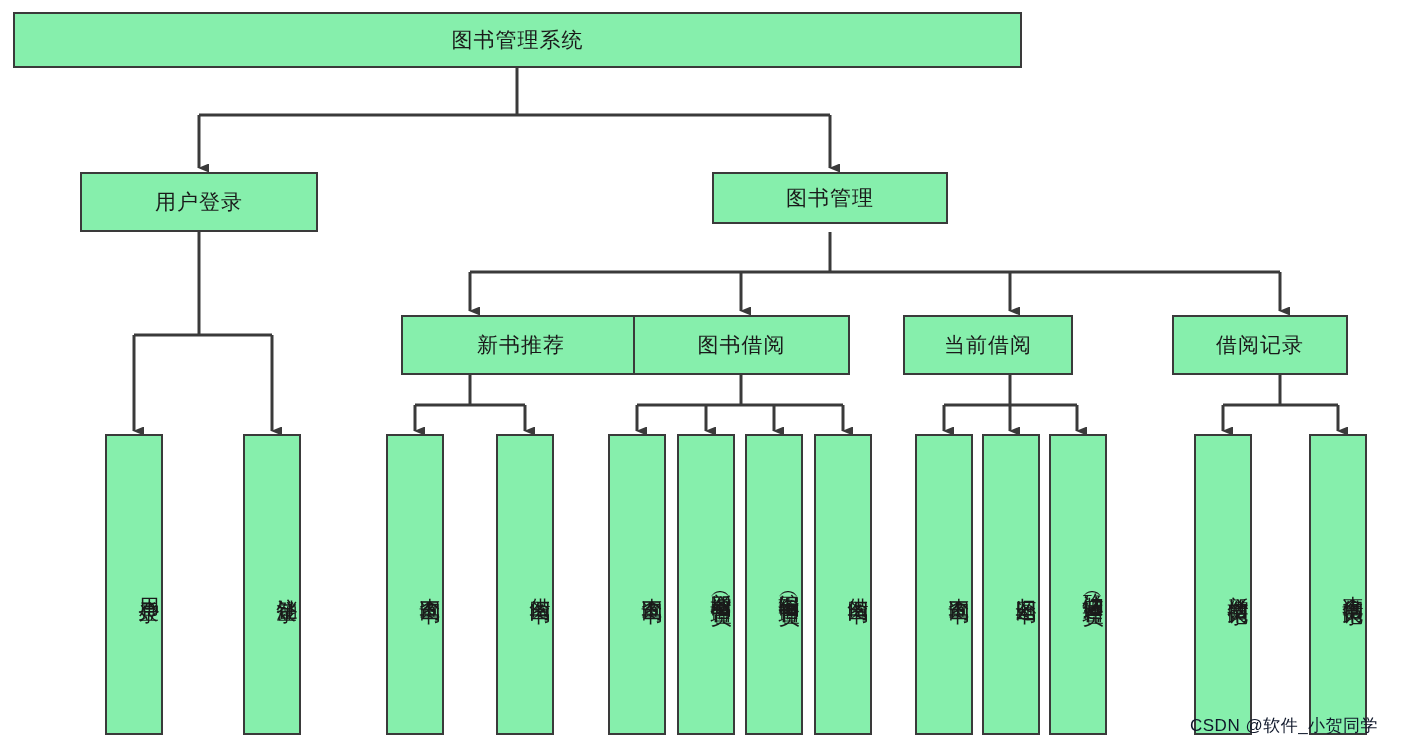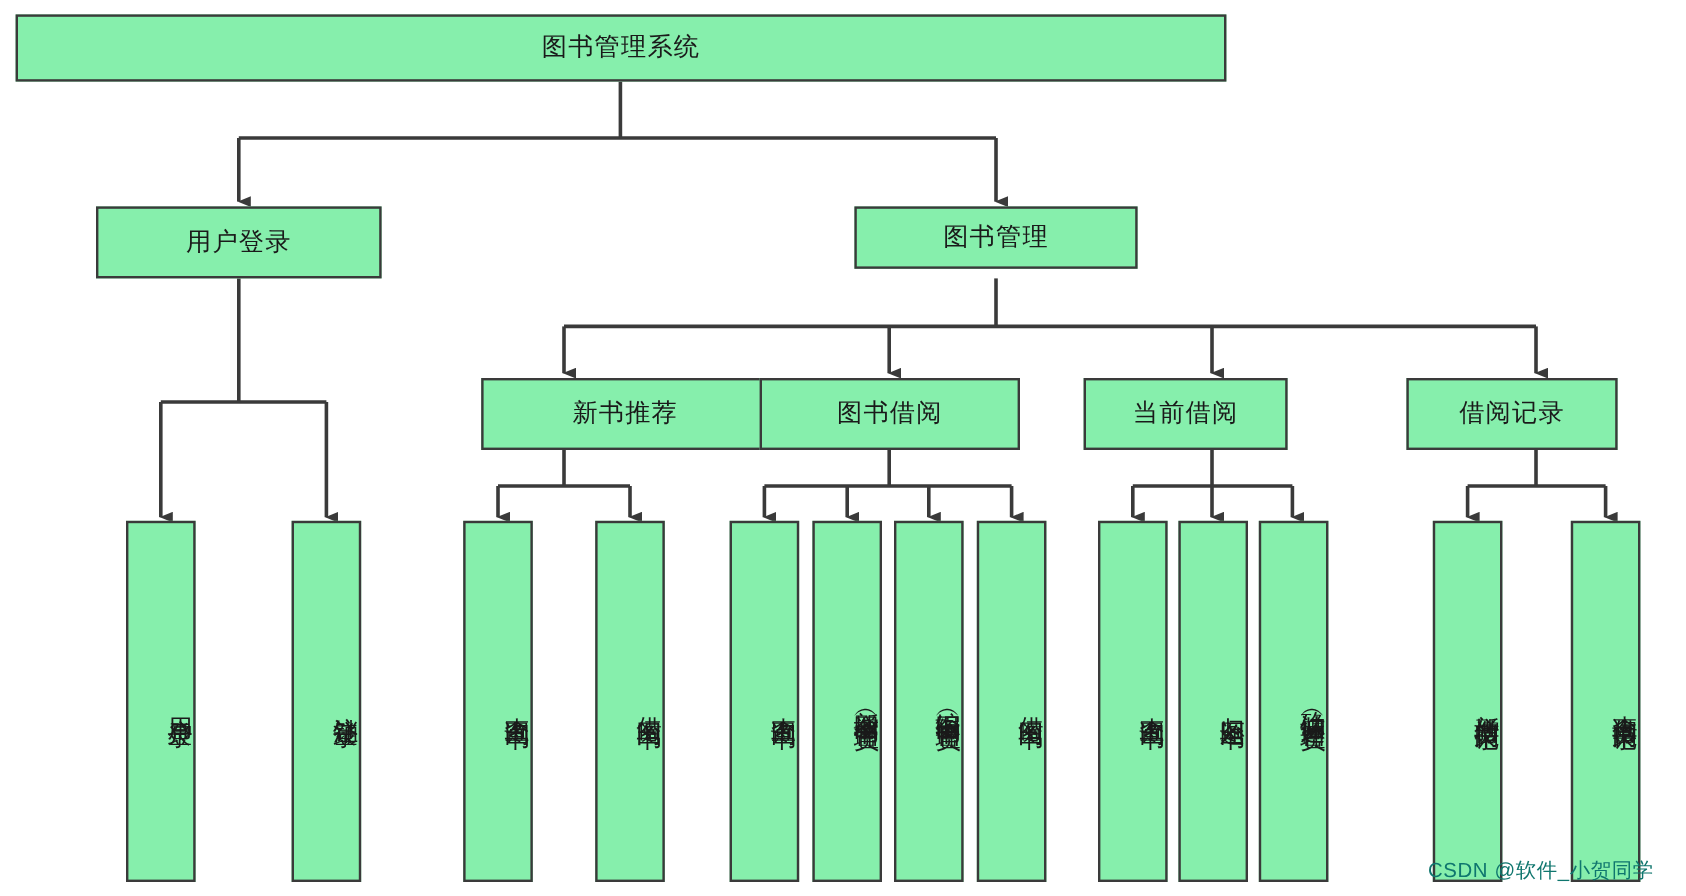--- a/index.html
+++ b/index.html
@@ -51,21 +51,21 @@
     padding-top: 4px;
     padding-bottom: 4px;
     align-items: flex-start;
     justify-content: center;
   }
   .node.vert > span {
     display: block;
   }
   .watermark {
     position: absolute;
-    color: #0f766e;
+    color: #0f172a;
     font-size: 17px;
     letter-spacing: 0.5px;
     white-space: nowrap;
     user-select: none;
   }
 </style>
 </head>
 <body>
 
 <div id="canvas">

